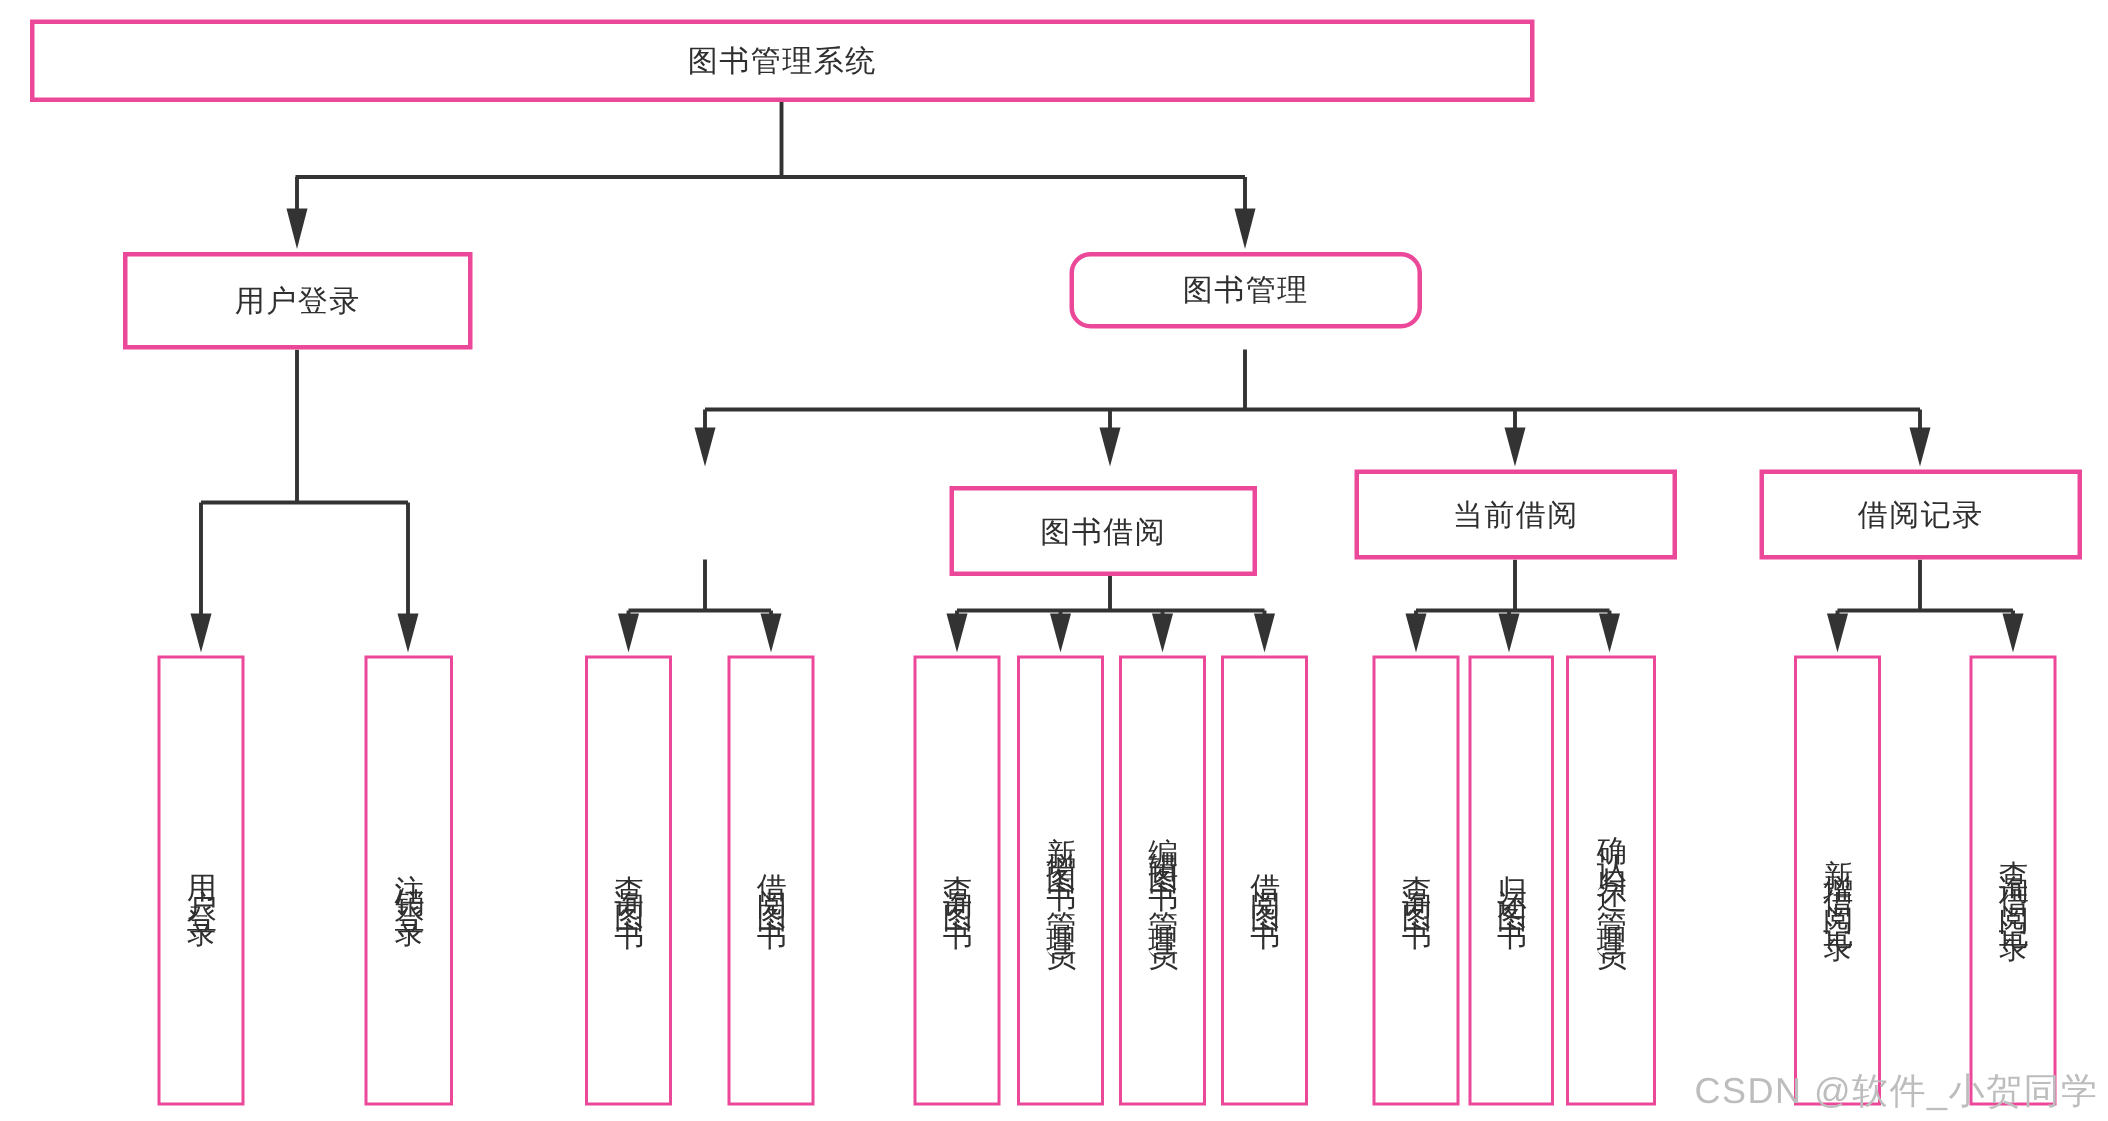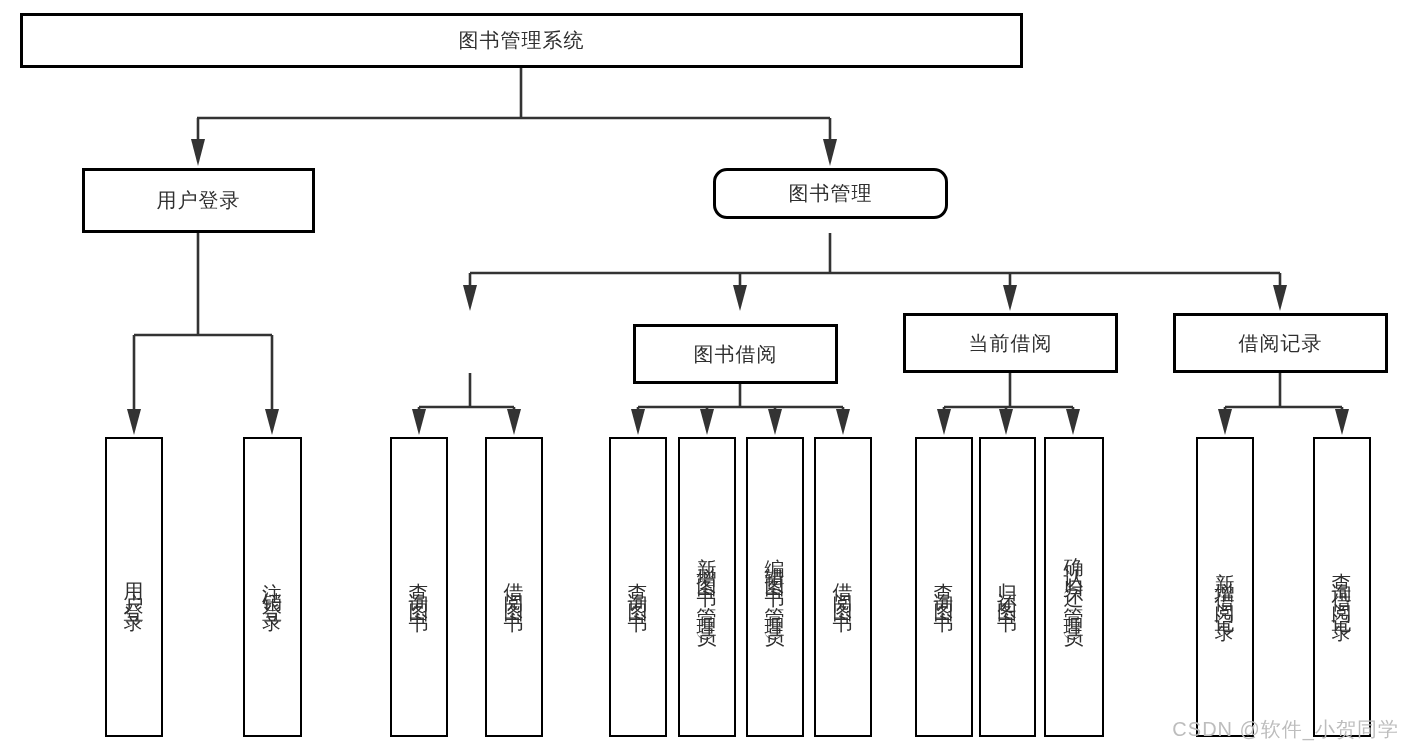--- a/index.html
+++ b/index.html
@@ -9,21 +9,21 @@
     background:#ffffff;
     font-family:"Liberation Sans","DejaVu Sans",sans-serif;
     color:#2f2f2f;
     overflow:hidden;
   }
   .connectors{position:absolute;left:0;top:0;width:1405px;height:747px;}
   .box{
     position:absolute;
     box-sizing:border-box;
     background:#ffffff;
-    border:3px solid #000000;
+    border:3px solid #ec4899;
     display:flex;align-items:center;justify-content:center;
     font-size:20px;
     letter-spacing:1px;
     white-space:nowrap;
     z-index:2;
   }
   .leaf{
     border-width:2.5px;
     top:437px;height:300px;
   }
@@ -54,21 +54,21 @@
   .l7{left:746px;width:58px;}
   .l8{left:814px;width:58px;}
   .l9{left:915px;width:58px;}
   .l10{left:979px;width:57px;}
   .l11{left:1044px;width:60px;}
   .l12{left:1196px;width:58px;}
   .l13{left:1313px;width:58px;}
   .watermark{
     position:absolute;
     right:6px;bottom:4px;
-    font-size:20px;
+    font-size:24px;
     color:#bdbdbd;
     letter-spacing:1px;
     z-index:5;
   }
 </style>
 </head>
 <body>
 
 <div class="canvas">
 

